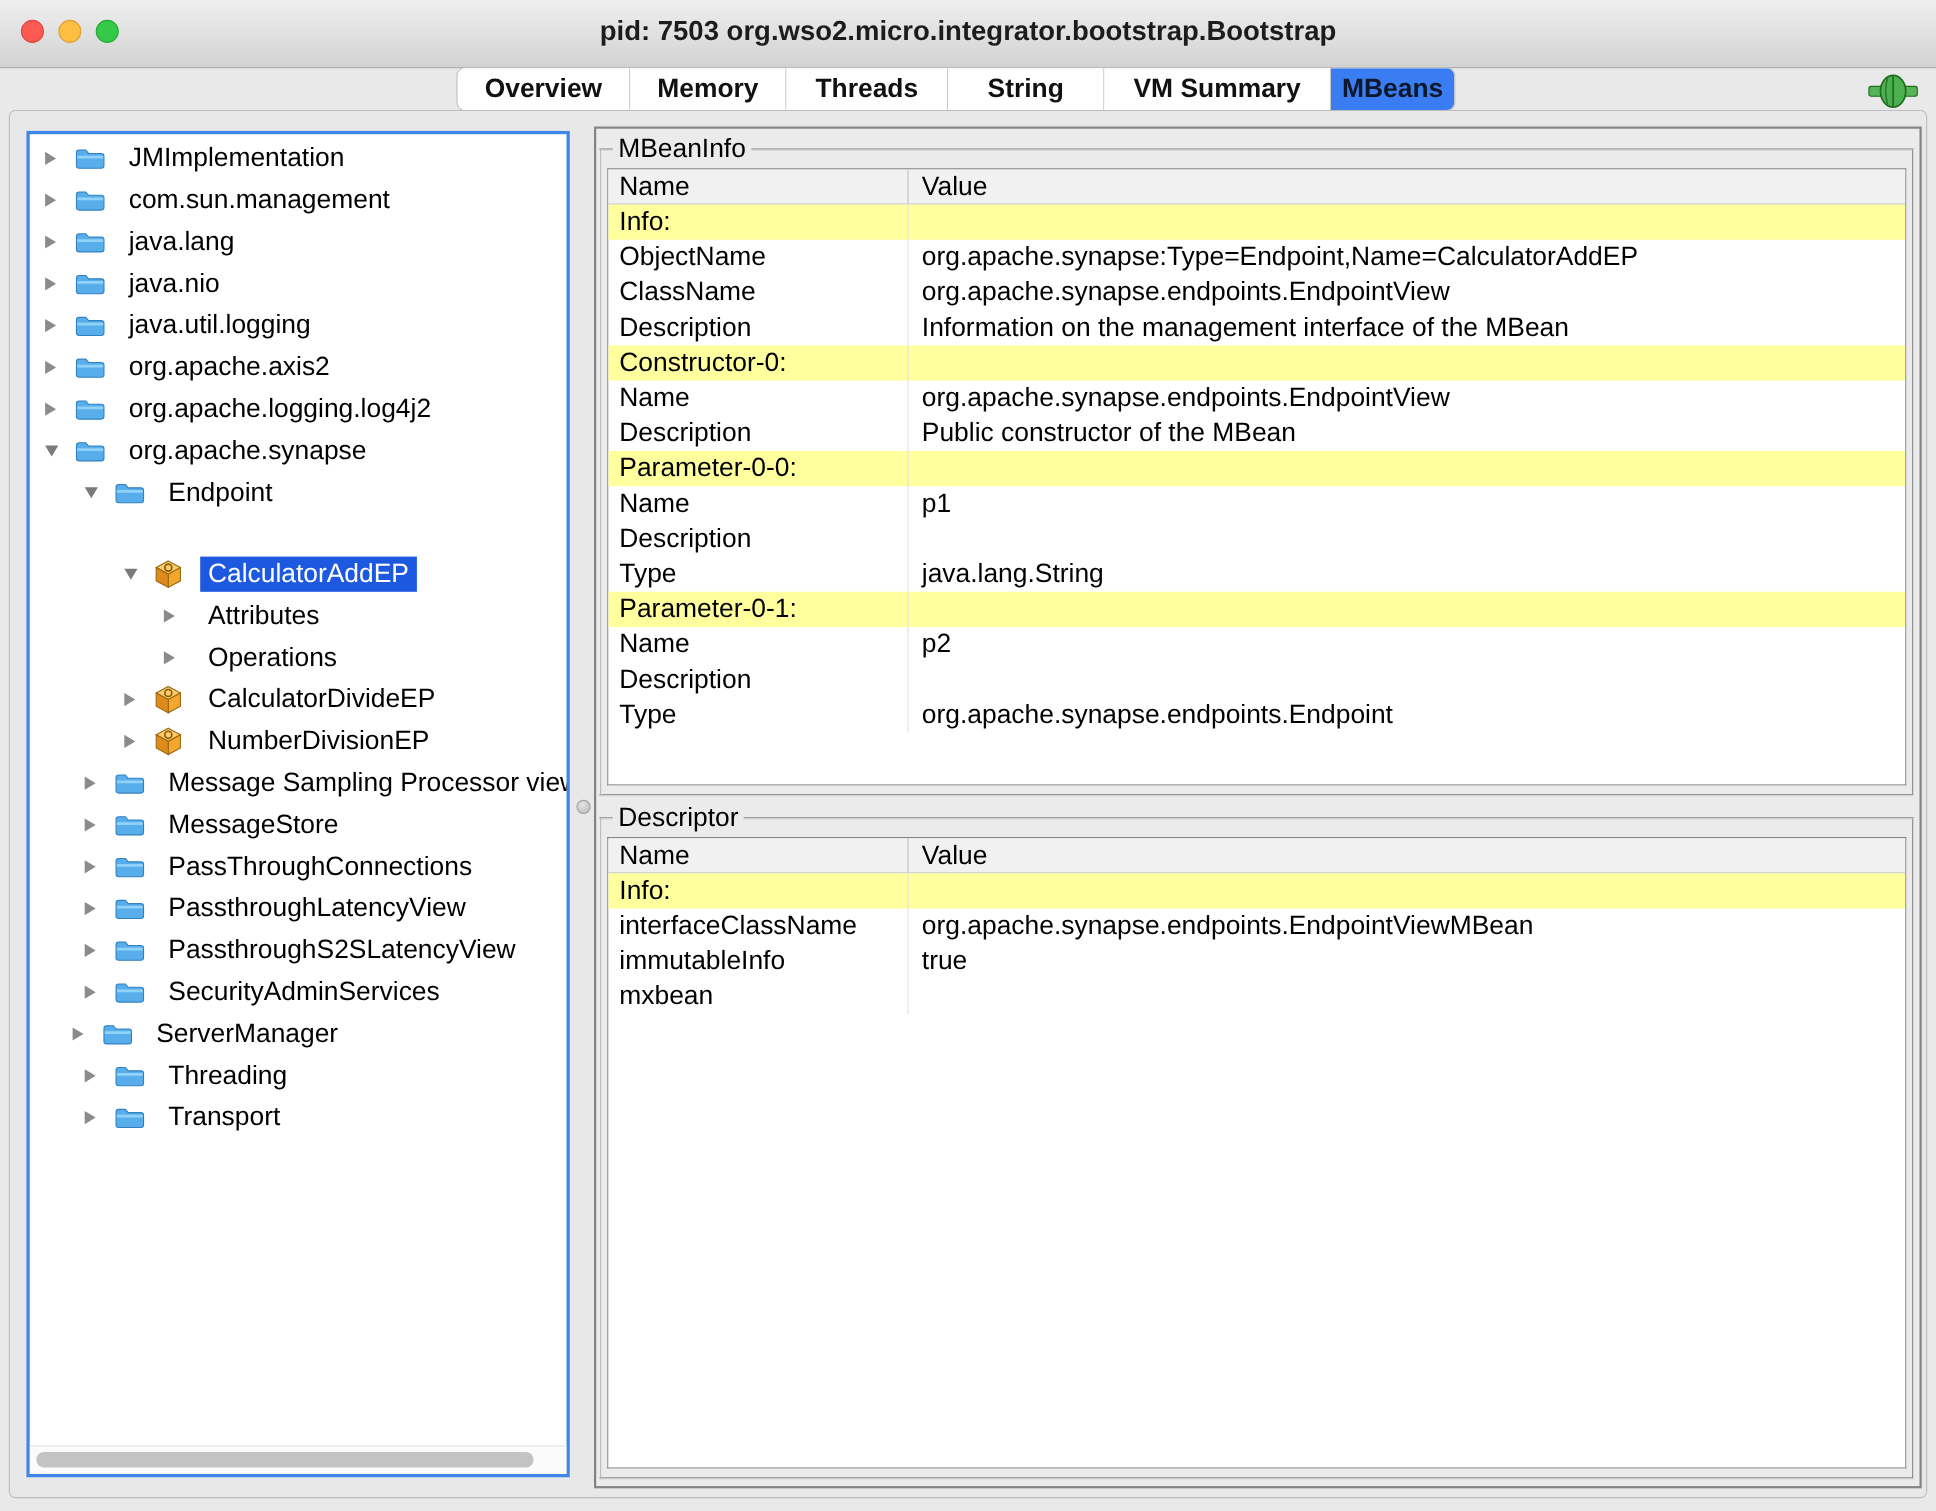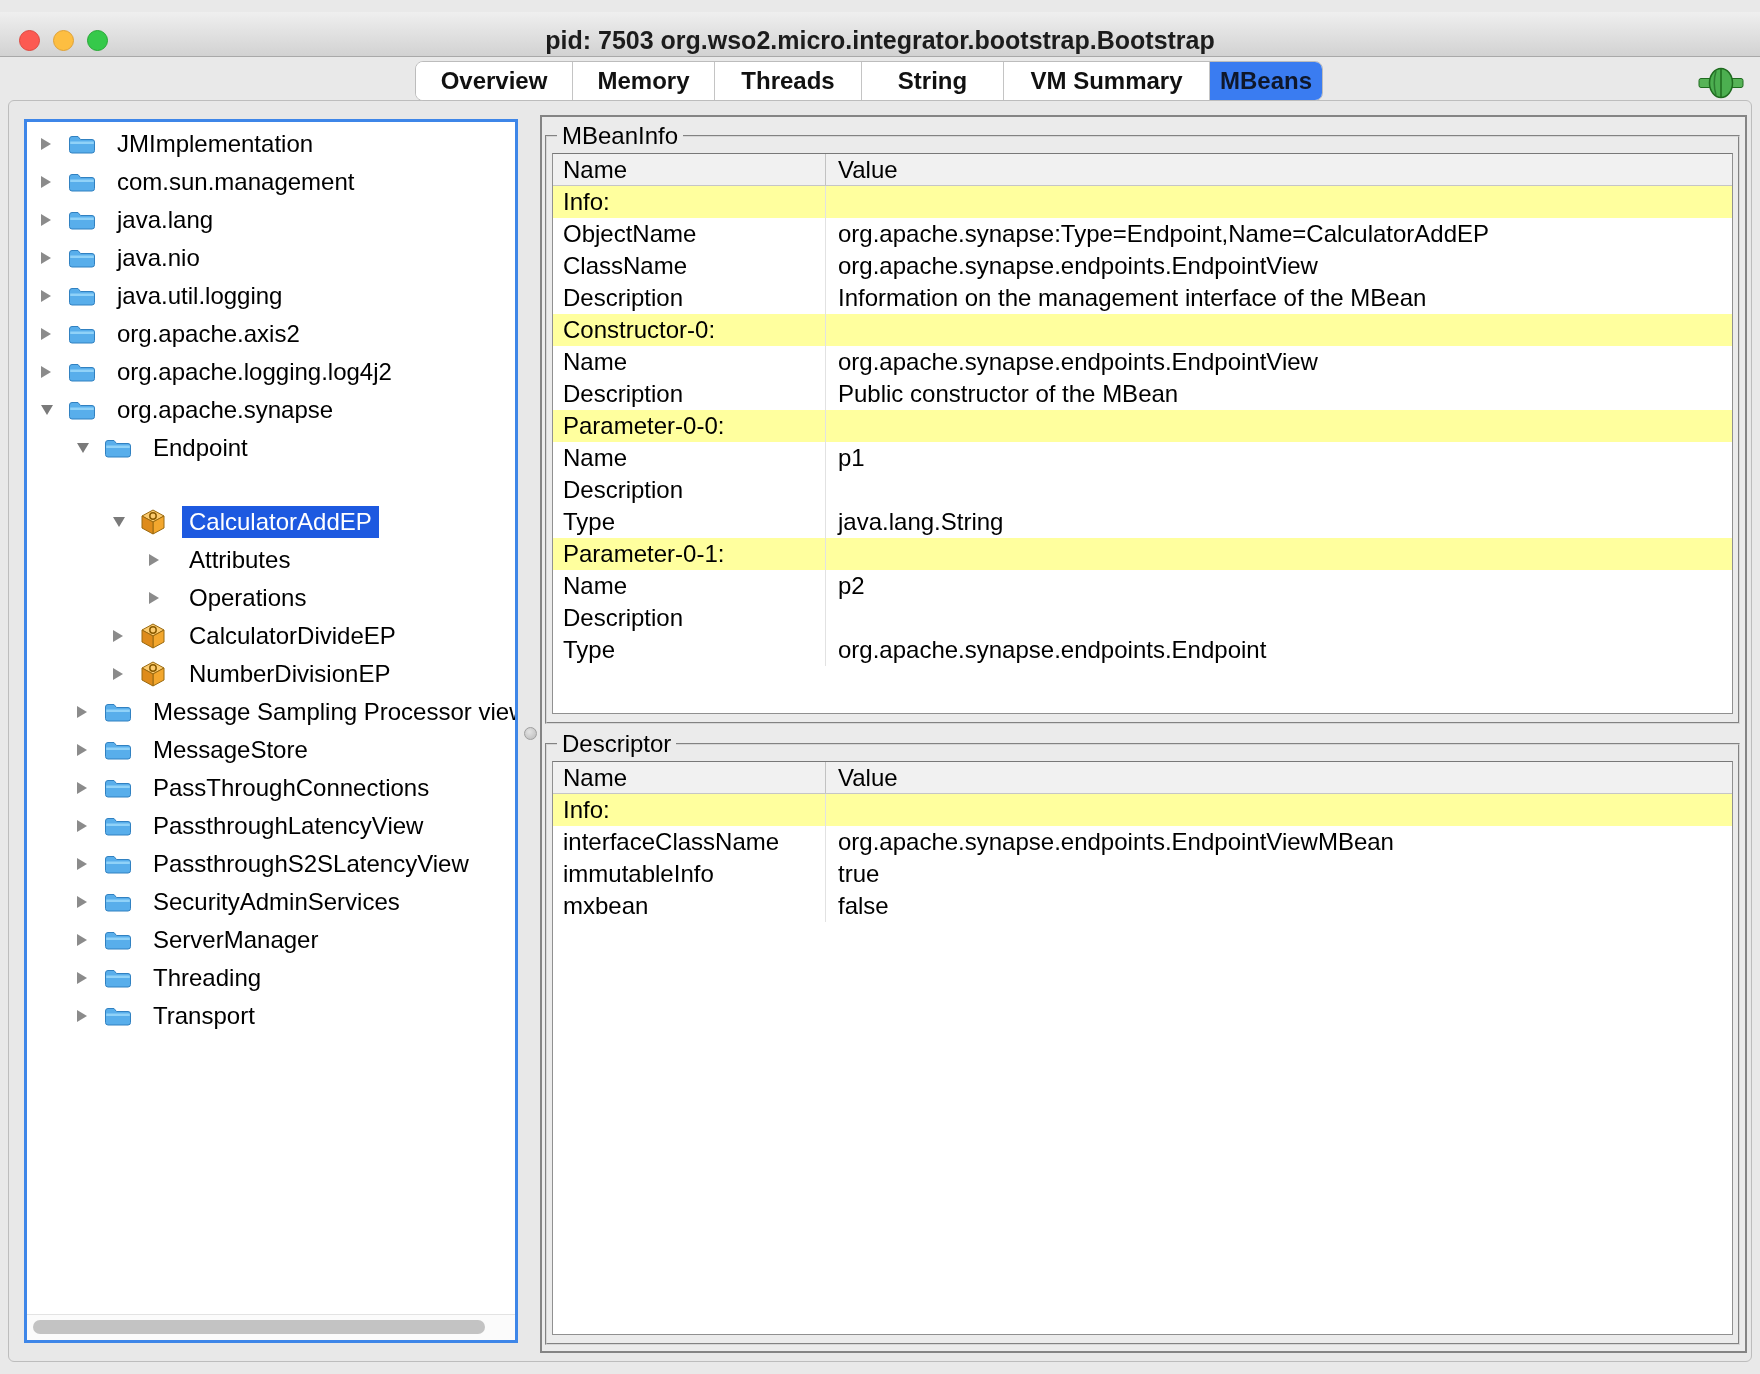--- a/index.html
+++ b/index.html
@@ -4,21 +4,21 @@
 <style>
   :root{
     --sel:#1D59E0; --tab:#3A7CF1; --hl:#FFFF9E; --focus:#3E86E8;
   }
   *{margin:0;padding:0;box-sizing:border-box;}
   html,body{width:1760px;height:1374px;overflow:hidden;}
   body{font-family:"Liberation Sans",sans-serif;background:#E9E9E9;color:#000;}
   .window{position:relative;width:1760px;height:1374px;}
 
   
-  .titlebar{position:absolute;left:0;top:12px;width:1760px;height:45px;
+  .titlebar{position:absolute;left:0;top:0;width:1760px;height:62px;
     background:linear-gradient(#EFEFEF,#D2D2D2);border-bottom:1px solid #A9A9A9;}
   .titlebar .title{position:absolute;inset:0;text-align:center;line-height:57px;
     font-size:25px;font-weight:bold;color:#1C1C1C;}
   .lights{position:absolute;left:19px;top:18px;display:flex;gap:13px;z-index:3;}
   .light{width:21px;height:21px;border-radius:50%;display:inline-block;}
   .light.close{background:#FC5A52;border:1px solid #DD4840;}
   .light.min{background:#FDBE41;border:1px solid #DFA136;}
   .light.max{background:#35C94A;border:1px solid #26A835;}
 
   
@@ -379,21 +379,21 @@
               </svg>
             </span>
             <span class="node-icon">
               <svg viewBox="0 0 28 22" width="28" height="22">
                 <path d="M1.5 6 Q1.5 3.5 4 3.5 L10 3.5 L12.5 6.5 L24 6.5 Q26.5 6.5 26.5 9 L26.5 17.5 Q26.5 20 24 20 L4 20 Q1.5 20 1.5 17.5 Z" fill="#58AEEB" stroke="#3181C1"></path>
                 <path d="M2.2 8.5 L25.8 8.5 L25.8 11 L2.2 11 Z" fill="#90D2F8"></path>
               </svg>
             </span>
             <span class="tree-label">SecurityAdminServices</span>
           </div>
-          <div class="tree-row" style="padding-left: 47px;">
+          <div class="tree-row" style="padding-left: 36px;">
             <span class="disclosure">
               <svg viewBox="0 0 12 14" width="12" height="14">
                 <polygon points="1,1 11,7 1,13" fill="#8B8B8B"></polygon>
               </svg>
             </span>
             <span class="node-icon">
               <svg viewBox="0 0 28 22" width="28" height="22">
                 <path d="M1.5 6 Q1.5 3.5 4 3.5 L10 3.5 L12.5 6.5 L24 6.5 Q26.5 6.5 26.5 9 L26.5 17.5 Q26.5 20 24 20 L4 20 Q1.5 20 1.5 17.5 Z" fill="#58AEEB" stroke="#3181C1"></path>
                 <path d="M2.2 8.5 L25.8 8.5 L25.8 11 L2.2 11 Z" fill="#90D2F8"></path>
               </svg>
@@ -523,20 +523,19 @@
               <div class="trow">
                 <div class="td name">interfaceClassName</div>
                 <div class="td value">org.apache.synapse.endpoints.EndpointViewMBean</div>
               </div>
               <div class="trow">
                 <div class="td name">immutableInfo</div>
                 <div class="td value">true</div>
               </div>
               <div class="trow">
                 <div class="td name">mxbean</div>
-                <div class="td value">false</div>
               </div>
             </div>
         </div>
       </div>
     </div>
   </div>
 </div>
 
 </body></html>

